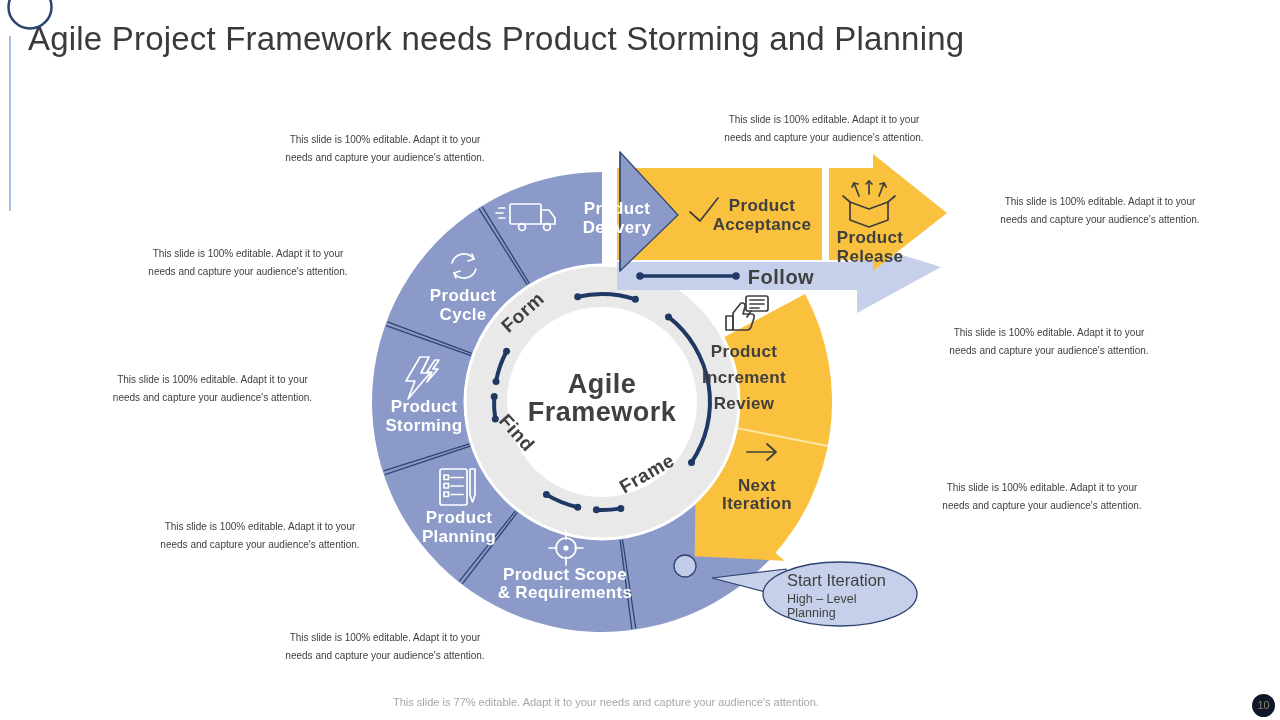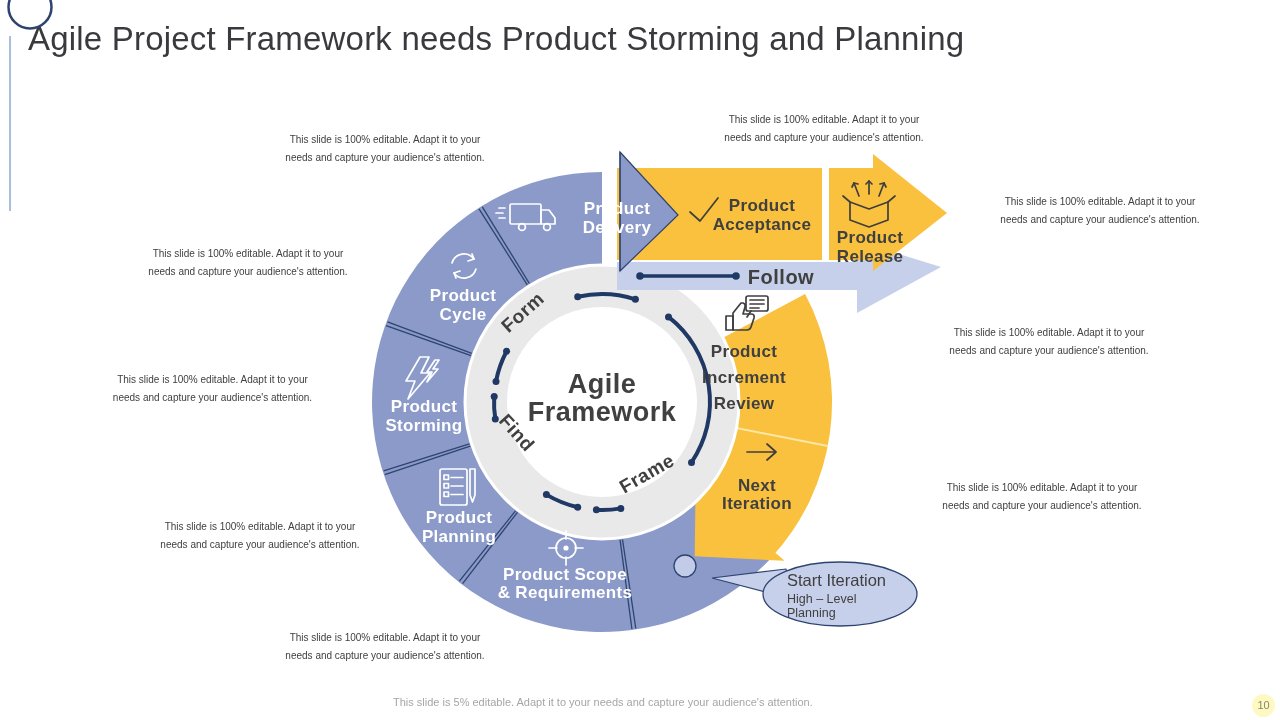--- a/index.html
+++ b/index.html
@@ -14,21 +14,21 @@
   .note{
     position:absolute;text-align:center;font-size:10px;line-height:17.5px;
     color:#404040;
   }
   #footer-note{
     position:absolute;left:393px;top:696px;width:560px;text-align:left;
     font-size:11px;color:#a6a6a6;
   }
   #page-badge{
     position:absolute;left:1252px;top:694px;width:23px;height:23px;
-    border-radius:50%;background:#fef9c3;color:#8a8668;font-size:11px;
+    border-radius:50%;background:#0f172a;color:#8a8668;font-size:11px;
     line-height:23px;text-align:center;
   }
   svg{position:absolute;left:0;top:0;}
   svg text{font-family:"Liberation Sans",sans-serif;}
   .seg-label{fill:#ffffff;font-weight:bold;font-size:17px;text-anchor:middle;letter-spacing:.3px;}
   .yel-label{fill:#404040;font-weight:bold;font-size:17px;text-anchor:middle;letter-spacing:.3px;}
   .ring-word{fill:#404040;font-weight:bold;font-size:19px;text-anchor:middle;letter-spacing:.5px;}
   .center-word{fill:#404040;font-weight:bold;font-size:27px;text-anchor:middle;letter-spacing:.5px;}
   .wicon{stroke:#ffffff;fill:none;stroke-width:1.7;stroke-linecap:round;stroke-linejoin:round;}
   .dicon{stroke:#3f3f3f;fill:none;stroke-width:1.7;stroke-linecap:round;stroke-linejoin:round;}
@@ -43,21 +43,21 @@
   <div class="note" style="left:215px;top:131px;width:340px;"><span>This slide is 100% editable. Adapt it to your</span><br><span>needs and capture your audience's attention.</span></div>
   <div class="note" style="left:654px;top:111px;width:340px;"><span>This slide is 100% editable. Adapt it to your</span><br><span>needs and capture your audience's attention.</span></div>
   <div class="note" style="left:940px;top:193px;width:320px;"><span>This slide is 100% editable. Adapt it to your</span><br><span>needs and capture your audience's attention.</span></div>
   <div class="note" style="left:889px;top:324px;width:320px;"><span>This slide is 100% editable. Adapt it to your</span><br><span>needs and capture your audience's attention.</span></div>
   <div class="note" style="left:882px;top:479px;width:320px;"><span>This slide is 100% editable. Adapt it to your</span><br><span>needs and capture your audience's attention.</span></div>
   <div class="note" style="left:78px;top:245px;width:340px;"><span>This slide is 100% editable. Adapt it to your</span><br><span>needs and capture your audience's attention.</span></div>
   <div class="note" style="left:40px;top:371px;width:345px;"><span>This slide is 100% editable. Adapt it to your</span><br><span>needs and capture your audience's attention.</span></div>
   <div class="note" style="left:90px;top:518px;width:340px;"><span>This slide is 100% editable. Adapt it to your</span><br><span>needs and capture your audience's attention.</span></div>
   <div class="note" style="left:215px;top:629px;width:340px;"><span>This slide is 100% editable. Adapt it to your</span><br><span>needs and capture your audience's attention.</span></div>
 
-  <div id="footer-note">This slide is 5% editable. Adapt it to your needs and capture your audience's attention.</div>
+  <div id="footer-note">This slide is 77% editable. Adapt it to your needs and capture your audience's attention.</div>
   <div id="page-badge">10</div>
 
   <svg width="1280" height="720" viewBox="0 0 1280 720">
 
     <g>
       <circle cx="30" cy="7" r="21.5" fill="none" stroke="#2e4470" stroke-width="2.5"></circle>
       <line x1="10" y1="36" x2="10" y2="211" stroke="#a9bedd" stroke-width="2"></line>
     </g>
 
     <path d="M770.2 558.9 A230 230 0 1 1 602 172 L602 265 A137 137 0 1 0 702.2 495.4 Z" fill="#8b9ac9"></path>

